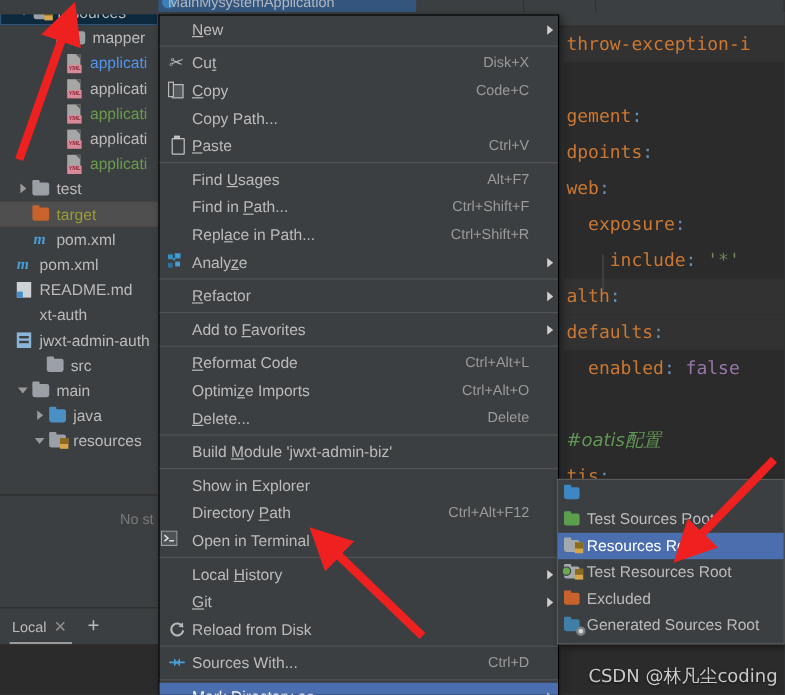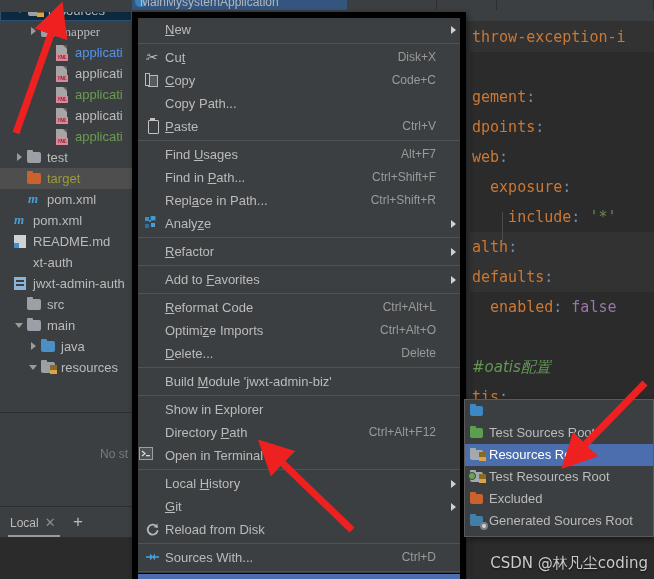--- a/index.html
+++ b/index.html
@@ -121,21 +121,21 @@
   .c-green { color: #6a9c4f; }
   .c-olive { color: #9a9a3a; }
 
   
   .lower-left {
     position: absolute; left: 0; top: 412px; width: 132px; height: 167px;
     background: #3c3f41;
   }
   .ll-top { position:absolute; left:0; top:0; width:132px; height:1px; background:#2e2e2e; }
   .no-st {
-    position: absolute; right: 4px; top: 35px;
+    position: absolute; right: 4px; top: 14px;
     font-size: 12px; color: #7a7a7a;
   }
   .tabs-bar {
     position: absolute; left: 0; top: 94px; width: 132px; height: 30px;
     border-top: 1px solid #2e2e2e;
   }
   .tab-local {
     position: absolute; left: 8px; top: 4px; height: 26px;
     font-size: 12px; color: #bbbbbb; line-height: 22px;
     border-bottom: 2px solid #9a9a9a; padding: 0 4px 0 2px;
@@ -169,21 +169,21 @@
     border-radius:50%; background:#3d7fb5;
   }
   .tb-seg {
     position:absolute; top:0; height:10px; background:#3c3f41;
     border-right:1px solid #2e2e2e;
   }
 
   
   .ctxmenu {
     position: absolute; left: 132px; top: 12px; width: 334px; height: 567px;
-    background: #3c3f41; border: 6px solid #000000;
+    background: #3c3f41; border: 1px solid #000000;
     box-shadow: 2px 2px 6px rgba(0,0,0,0.45);
   }
   .mi {
     position: relative; height: 23px; line-height: 23px;
     display: flex; align-items: center;
     font-size: 13px; color: #bbbbbb; white-space: nowrap;
     padding-left: 1px;
   }
   .mi.highlighted { background: #4b6eaf; color: #ffffff; }
   .mi-ic { flex: 0 0 26px; width: 26px; height: 23px; position: relative; }
@@ -281,21 +281,21 @@
   </div>
 
   <div class="tree" id="project-tree">
       <div class="tree-row selected" style="padding-left: 14px;">
         <span class="arrow open"></span>
         <span class="ic">
           <i class="folder-res"></i>
         </span>
         <span class="tlabel c-white">resources</span>
       </div>
-      <div class="tree-row" style="padding-left: 28px; font-family: Liberation Serif, serif;">
+      <div class="tree-row" style="padding-left: 44px;">
         <span class="arrow closed"></span>
         <span class="ic">
           <i class="folder-gray"></i>
         </span>
         <span class="tlabel c-white">mapper</span>
       </div>
       <div class="tree-row" style="padding-left: 42px;">
         <span class="arrow"></span>
         <span class="ic">
           <i class="yml-ic">
@@ -385,21 +385,21 @@
         <span class="ic"></span>
         <span class="tlabel c-white">xt-auth</span>
       </div>
       <div class="tree-row" style="padding-left: 0px;">
         <span class="arrow"></span>
         <span class="ic">
           <i class="mod-ic"></i>
         </span>
         <span class="tlabel c-white">jwxt-admin-auth</span>
       </div>
-      <div class="tree-row" style="padding-left: 14px;">
+      <div class="tree-row" style="padding-left: 26px;">
         <span class="arrow"></span>
         <span class="ic">
           <i class="folder-gray"></i>
         </span>
         <span class="tlabel c-white">src</span>
       </div>
       <div class="tree-row" style="padding-left: 14px;">
         <span class="arrow open"></span>
         <span class="ic">
           <i class="folder-gray"></i>

